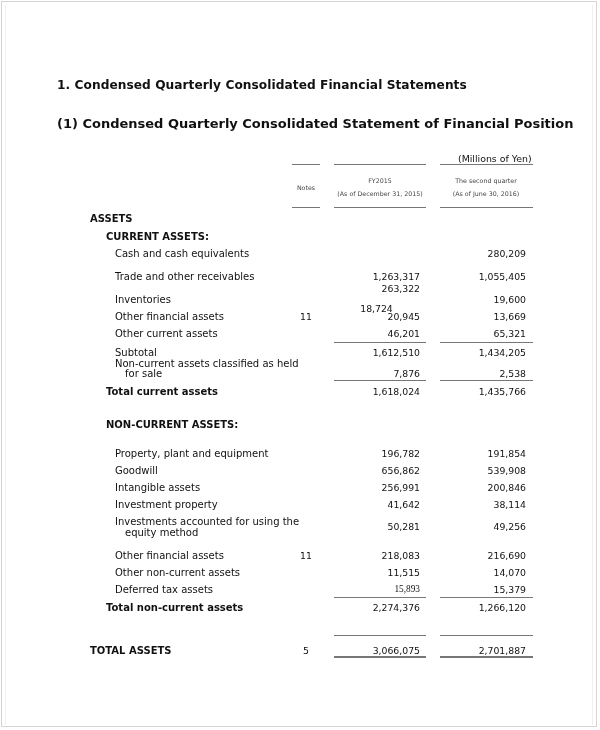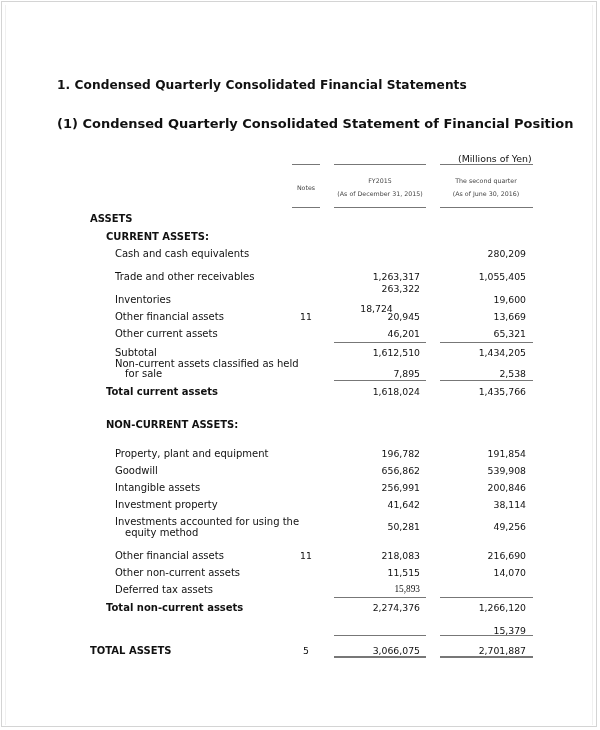--- a/index.html
+++ b/index.html
@@ -81,21 +81,21 @@
 <div class="hline" style="left:440px; top:342px; width:93px;"></div>
 
 <div>
   <div class="lbl" style="left:115px; top:347px;">Subtotal</div>
   <div class="num c1" style="top:347px;">1,612,510</div>
   <div class="num c2" style="top:347px;">1,434,205</div>
 </div>
 <div>
   <div class="lbl" style="left:115px; top:358px;">Non-current assets classified as held</div>
   <div class="lbl" style="left:125px; top:368px;">for sale</div>
-  <div class="num c1" style="top:368px;">7,895</div>
+  <div class="num c1" style="top:368px;">7,876</div>
   <div class="num c2" style="top:368px;">2,538</div>
 </div>
 <div class="hline" style="left:334px; top:380px; width:92px;"></div>
 <div class="hline" style="left:440px; top:380px; width:93px;"></div>
 
 <div>
   <div class="lbl bold" style="left:106px; top:386px;">Total current assets</div>
   <div class="num c1" style="top:386px;">1,618,024</div>
   <div class="num c2" style="top:386px;">1,435,766</div>
 </div>
@@ -135,21 +135,21 @@
   <div class="num c2" style="top:550px;">216,690</div>
 </div>
 <div>
   <div class="lbl" style="left:115px; top:567px;">Other non-current assets</div>
   <div class="num c1" style="top:567px;">11,515</div>
   <div class="num c2" style="top:567px;">14,070</div>
 </div>
 <div>
   <div class="lbl" style="left:115px; top:584px;">Deferred tax assets</div>
   <div class="num c1" style="top:584px;font-family:Liberation Serif, serif;">15,893</div>
-  <div class="num c2" style="top:584px;margin-top:41px;">15,379</div>
+  <div class="num c2" style="top:584px;">15,379</div>
 </div>
 <div class="hline" style="left:334px; top:597px; width:92px;"></div>
 <div class="hline" style="left:440px; top:597px; width:93px;"></div>
 
 <div>
   <div class="lbl bold" style="left:106px; top:602px;">Total non-current assets</div>
   <div class="num c1" style="top:602px;">2,274,376</div>
   <div class="num c2" style="top:602px;">1,266,120</div>
 </div>
 

